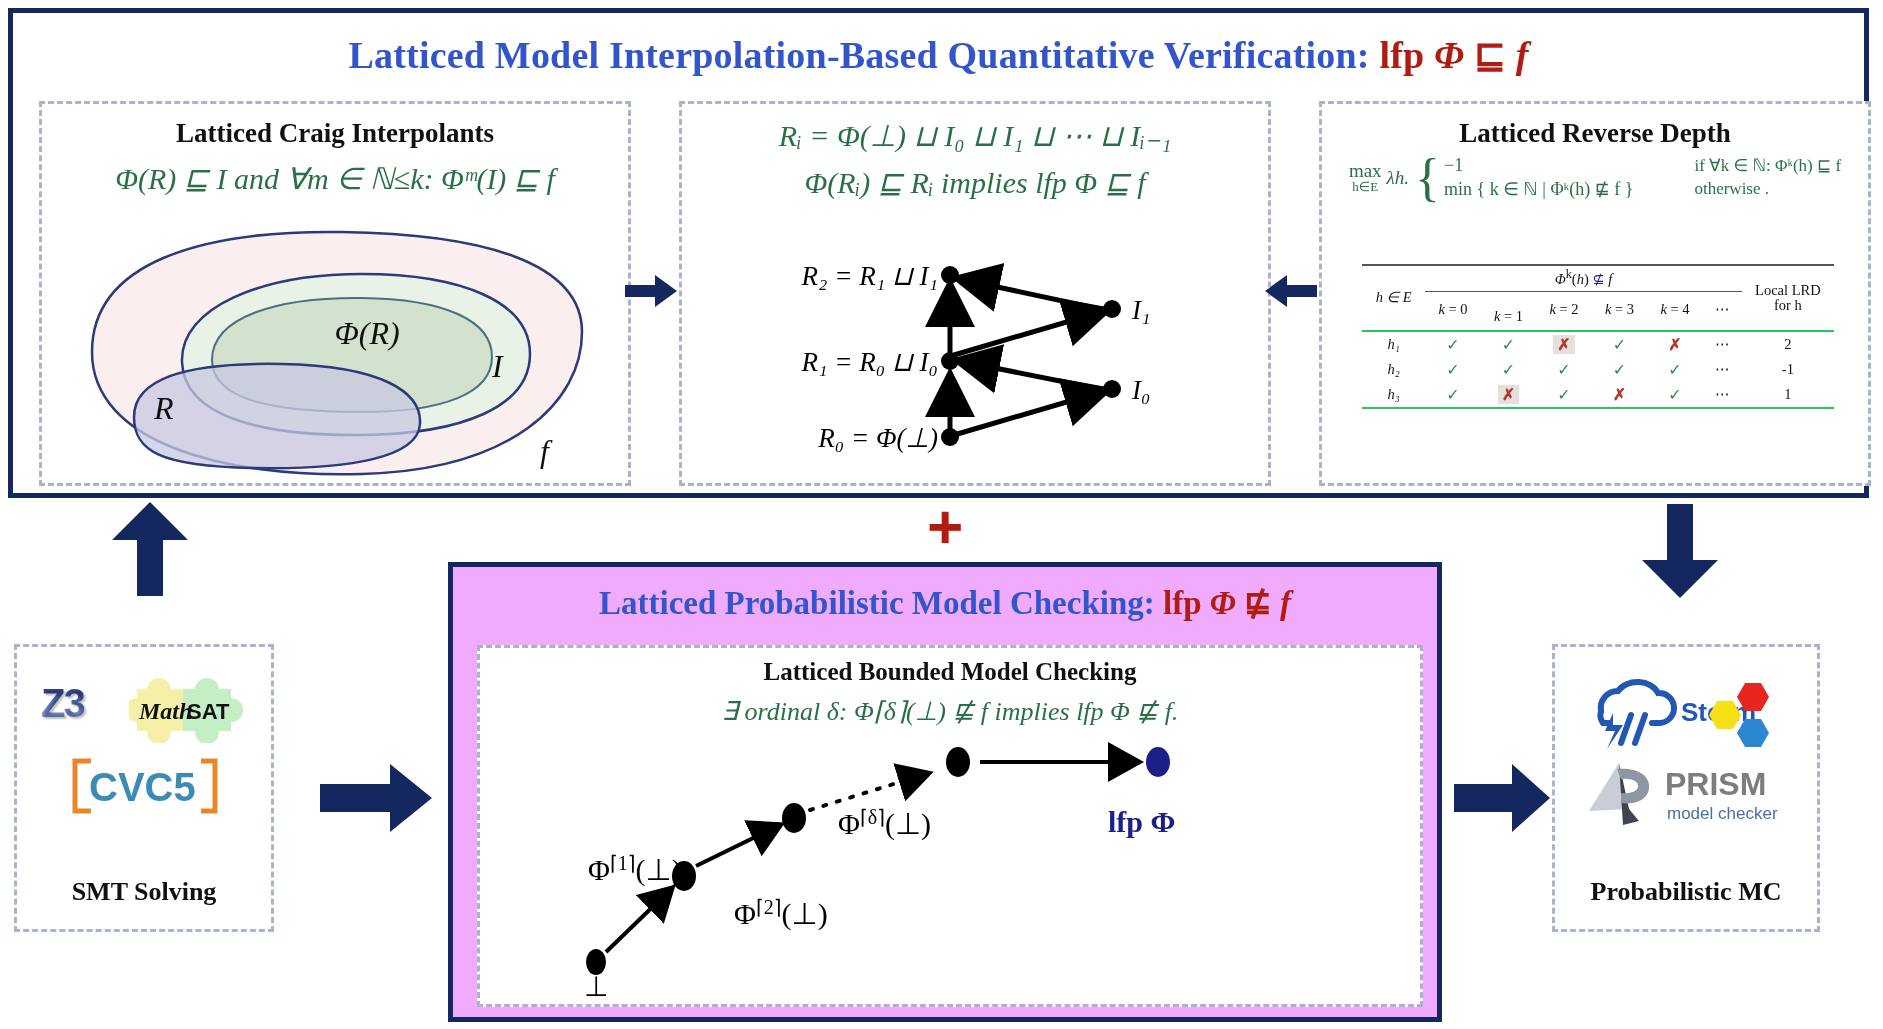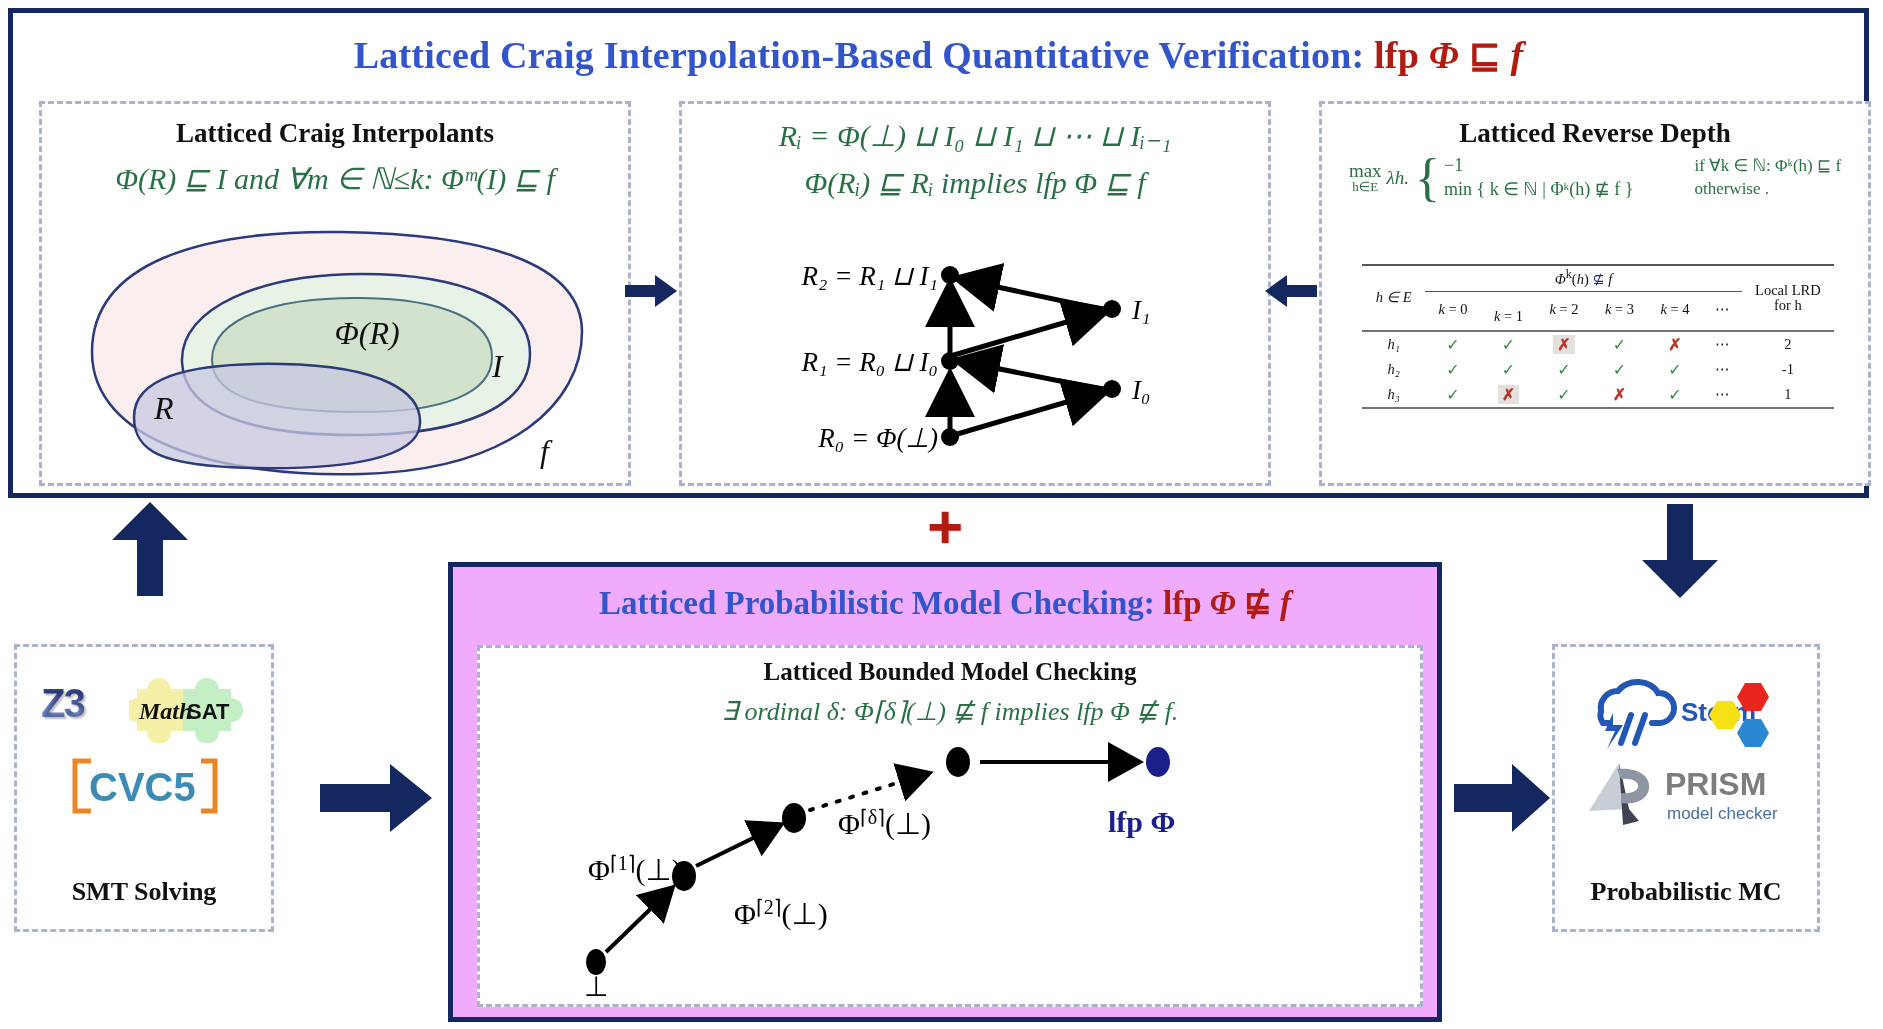--- a/index.html
+++ b/index.html
@@ -71,21 +71,21 @@
 
   table.lrd{
     border-collapse:collapse;
     width:100%;
     font-family:"Liberation Serif", serif;
     font-size:14.5px;
     color:#111;
   }
   table.lrd td,table.lrd th{padding:1px 2px; text-align:center; font-weight:normal;}
   .rule-top{border-top:2px solid #555;}
-  .rule-bot{border-bottom:2px solid #737373;}
+  .rule-bot{border-bottom:2px solid #22c55e;}
   .rule-mid{border-bottom:1px solid #555;}
   .chk{color:#2e8b3d; font-size:16px;}
   .xmk{color:#b8372a; font-size:16px; font-weight:bold;}
   .hl{background:#e3e0dd;}
   .ital{font-style:italic;}
 
   
   #plus{
     left:927px; top:500px; font-size:62px; line-height:54px;
     color:#b01c12; font-weight:bold; font-family:"Liberation Sans",sans-serif;
@@ -133,21 +133,21 @@
   .logo-storm{position:absolute;left:22px;top:26px;}
   .logo-prism{position:absolute;left:22px;top:112px;}
 
   .dn{fill:#14275e;}
 </style>
 </head>
 <body>
 
 <div class="abs" id="top-box">
   <div id="top-title">
-    <span>Latticed Craig Interpolation-Based Quantitative Verification:</span>
+    <span>Latticed Model Interpolation-Based Quantitative Verification:</span>
     <span class="red">lfp</span>
     <span class="red ital">Φ</span>
     <span class="red">⊑</span>
     <span class="red ital">f</span>
   </div>
 
   <div class="abs dashed" id="p1">
     <div class="panel-head">Latticed Craig Interpolants</div>
     <div class="formula f1">Φ(R) ⊑ I   and   ∀m ∈ ℕ≤k: Φᵐ(I) ⊑ f</div>
 

